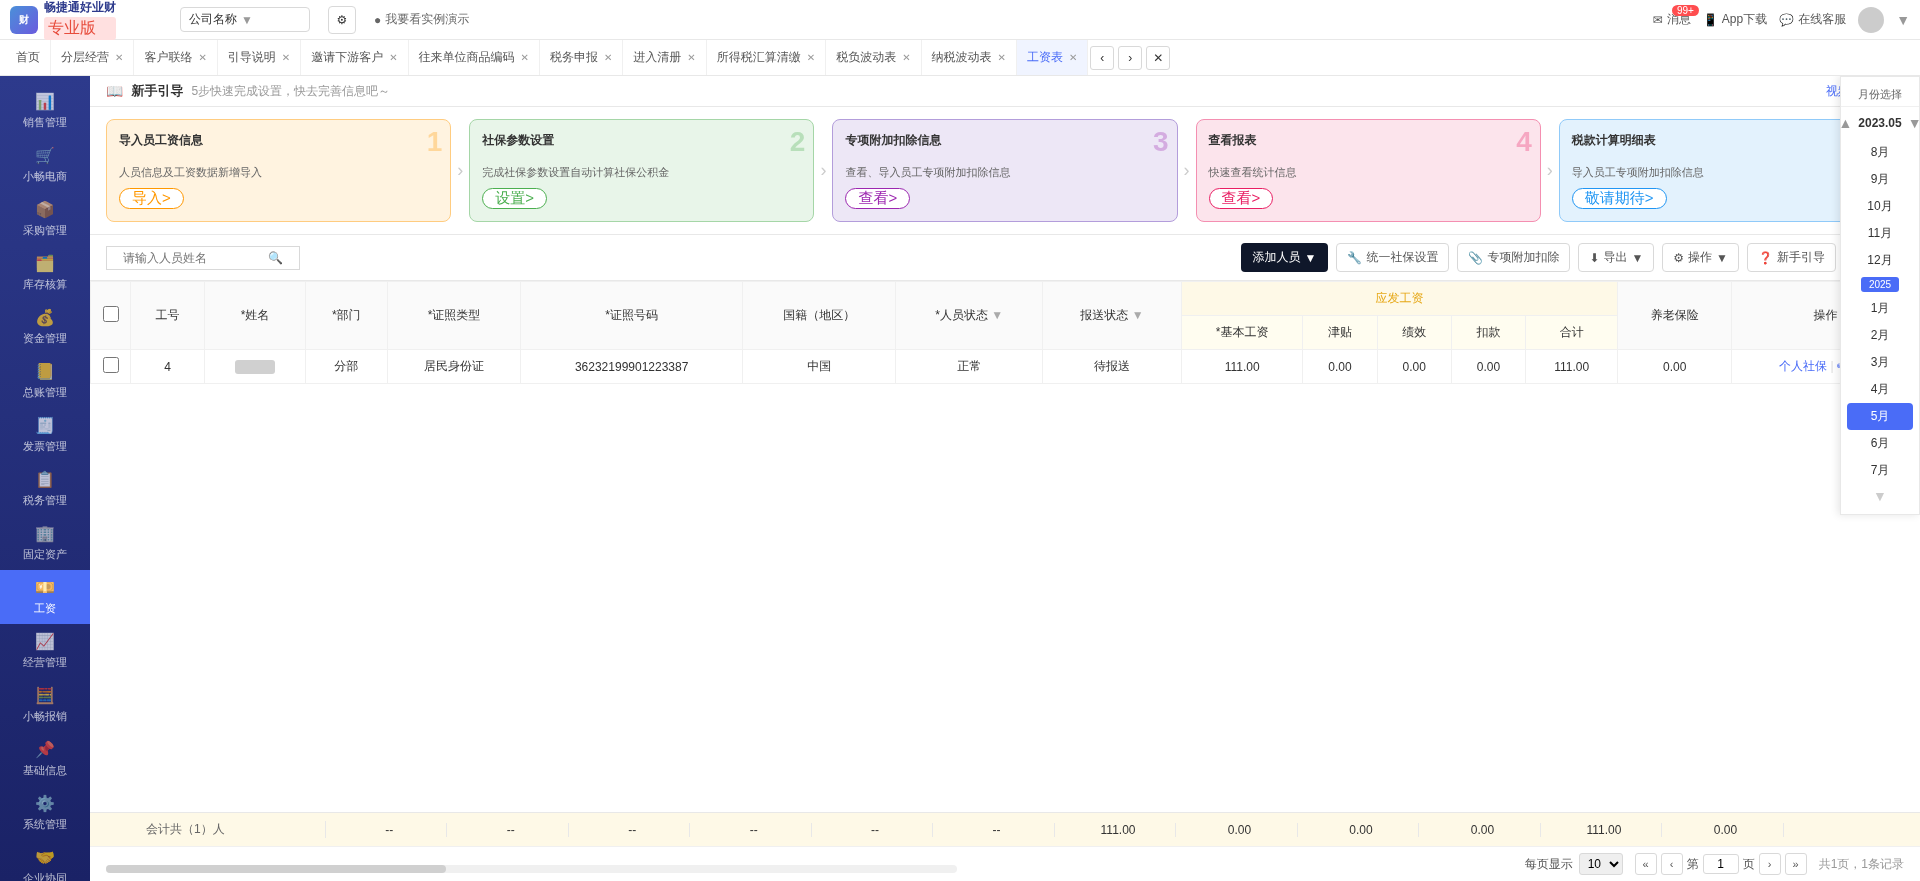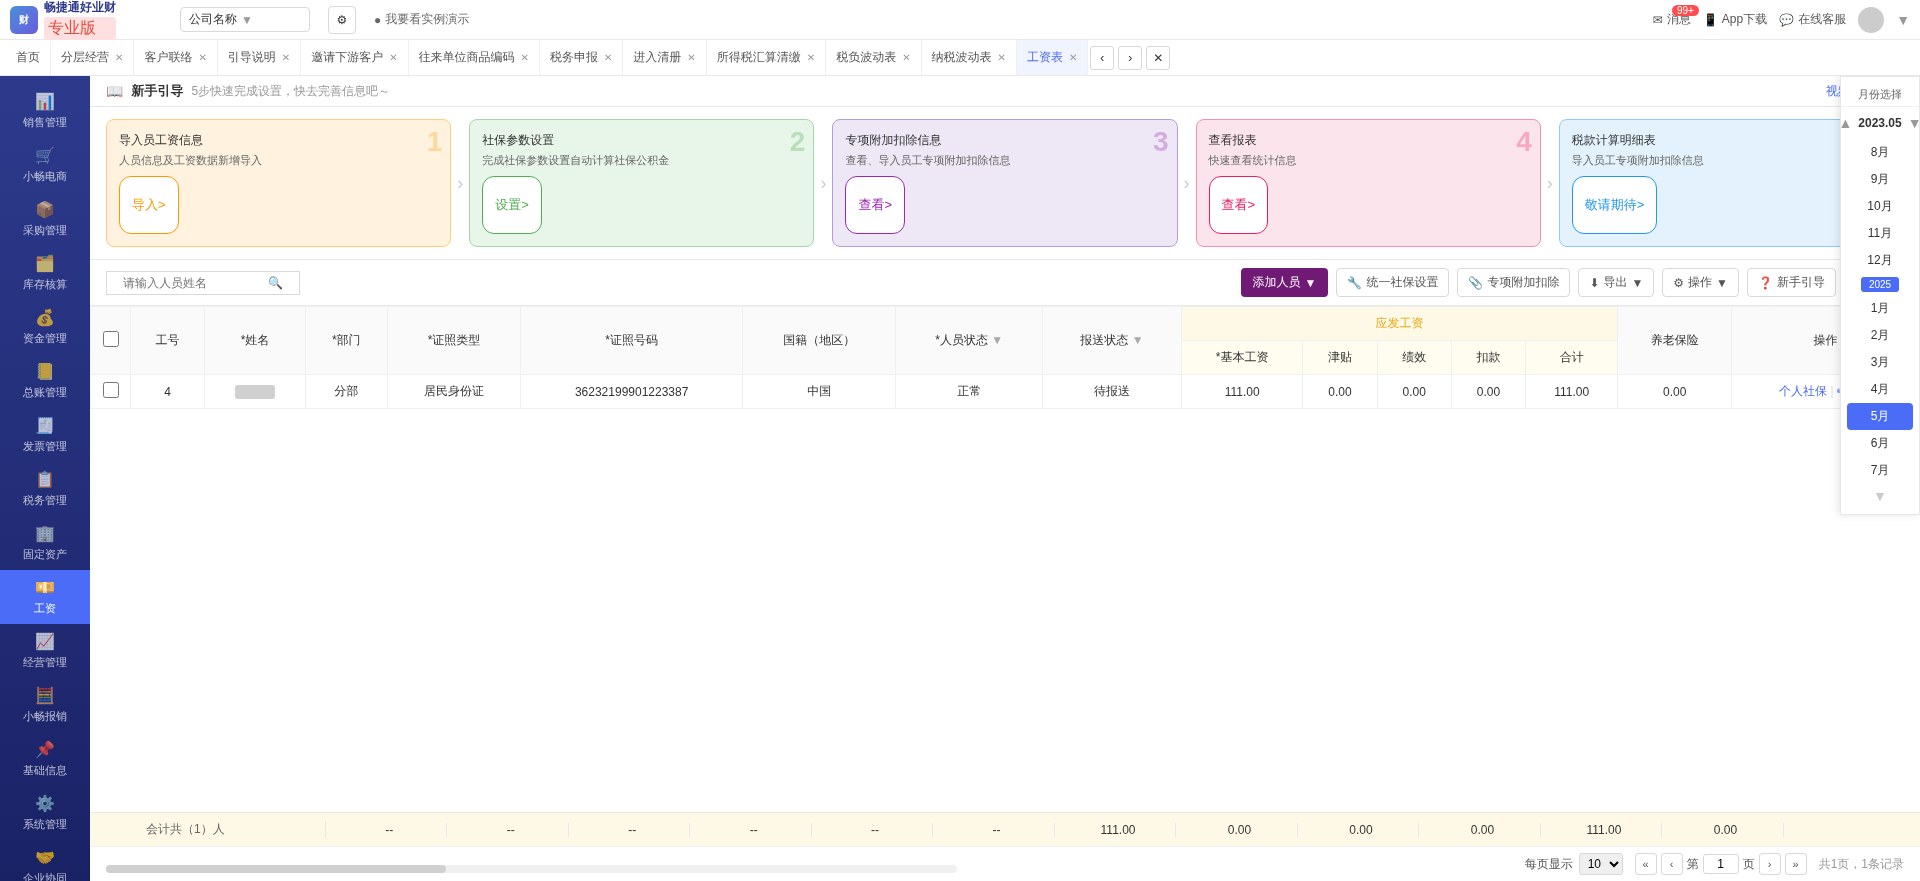--- a/index.html
+++ b/index.html
@@ -48,36 +48,36 @@
     .step-card.step2 { background: #e8f5e9; border: 1px solid #a5d6a7; }
     .step-card.step3 { background: #ede7f6; border: 1px solid #b39ddb; }
     .step-card.step4 { background: #fce4ec; border: 1px solid #f48fb1; }
     .step-card.step5 { background: #e3f2fd; border: 1px solid #90caf9; }
     .step-num { font-size: 28px; font-weight: bold; position: absolute; right: 8px; top: 6px; opacity: 0.3; }
     .step-num.s1 { color: #ff9800; }
     .step-num.s2 { color: #4caf50; }
     .step-num.s3 { color: #9c27b0; }
     .step-num.s4 { color: #e91e63; }
     .step-num.s5 { color: #2196f3; }
-    .step-title { font-size: 12px; font-weight: normal; color: #333; margin-bottom: 4px; }
+    .step-title { font-size: 12px; font-weight: bold; color: #333; margin-bottom: 16px; }
     .step-desc { font-size: 11px; color: #666; line-height: 1.4; }
-    .step-btn { margin-top: 8px; border-radius: 12px; padding: 19px 12px; font-size: 13px; cursor: pointer; border: none; display: inline-block; }
+    .step-btn { margin-top: 8px; border-radius: 12px; padding: 0 12px; font-size: 15px; cursor: pointer; border: none; display: inline-block; }
     .step-btn.btn-orange { background: #fff; border: 1px solid #ff9800; color: #ff9800; }
     .step-btn.btn-green { background: #fff; border: 1px solid #4caf50; color: #4caf50; }
     .step-btn.btn-purple { background: #fff; border: 1px solid #9c27b0; color: #9c27b0; }
     .step-btn.btn-pink { background: #fff; border: 1px solid #e91e63; color: #e91e63; }
     .step-btn.btn-blue { background: #fff; border: 1px solid #2196f3; color: #2196f3; }
     .step-arrow { color: #ccc; font-size: 18px; padding: 0 6px; align-self: center; flex-shrink: 0; }
 
     
     .toolbar { background: #fff; padding: 8px 16px; display: flex; align-items: center; justify-content: space-between; border-bottom: 1px solid #e8e8e8; flex-shrink: 0; }
     .search-box { display: flex; align-items: center; border: 1px solid #d9d9d9; border-radius: 0; padding: 4px 16px; gap: 4px; width: 194px; }
     .search-box input { border: none; outline: none; font-size: 12px; color: #999; width: 100%; background: transparent; }
     .toolbar-right { display: flex; align-items: center; gap: 8px; }
-    .add-btn { background: #701a75; color: white; border: none; border-radius: 4px; padding: 6px 12px; font-size: 12px; cursor: pointer; display: flex; align-items: center; gap: 4px; }
+    .add-btn { background: #0f172a; color: white; border: none; border-radius: 4px; padding: 6px 12px; font-size: 12px; cursor: pointer; display: flex; align-items: center; gap: 4px; }
     .toolbar-btn { display: flex; align-items: center; gap: 4px; padding: 5px 10px; border: 1px solid #d9d9d9; border-radius: 4px; background: #fff; font-size: 12px; cursor: pointer; color: #555; }
 
     
     .table-wrap { flex: 1; overflow: auto; background: #fff; }
     table { width: 100%; border-collapse: collapse; font-size: 12px; }
     thead tr { background: #fafafa; }
     th { padding: 8px 10px; text-align: center; border: 1px solid #f0f0f0; font-weight: 500; color: #333; white-space: nowrap; position: relative; }
     th.group-header { background: #fef9e7; color: #e6a817; }
     td { padding: 7px 10px; text-align: center; border: 1px solid #f0f0f0; color: #333; }
     .cb { width: 16px; height: 16px; cursor: pointer; }

